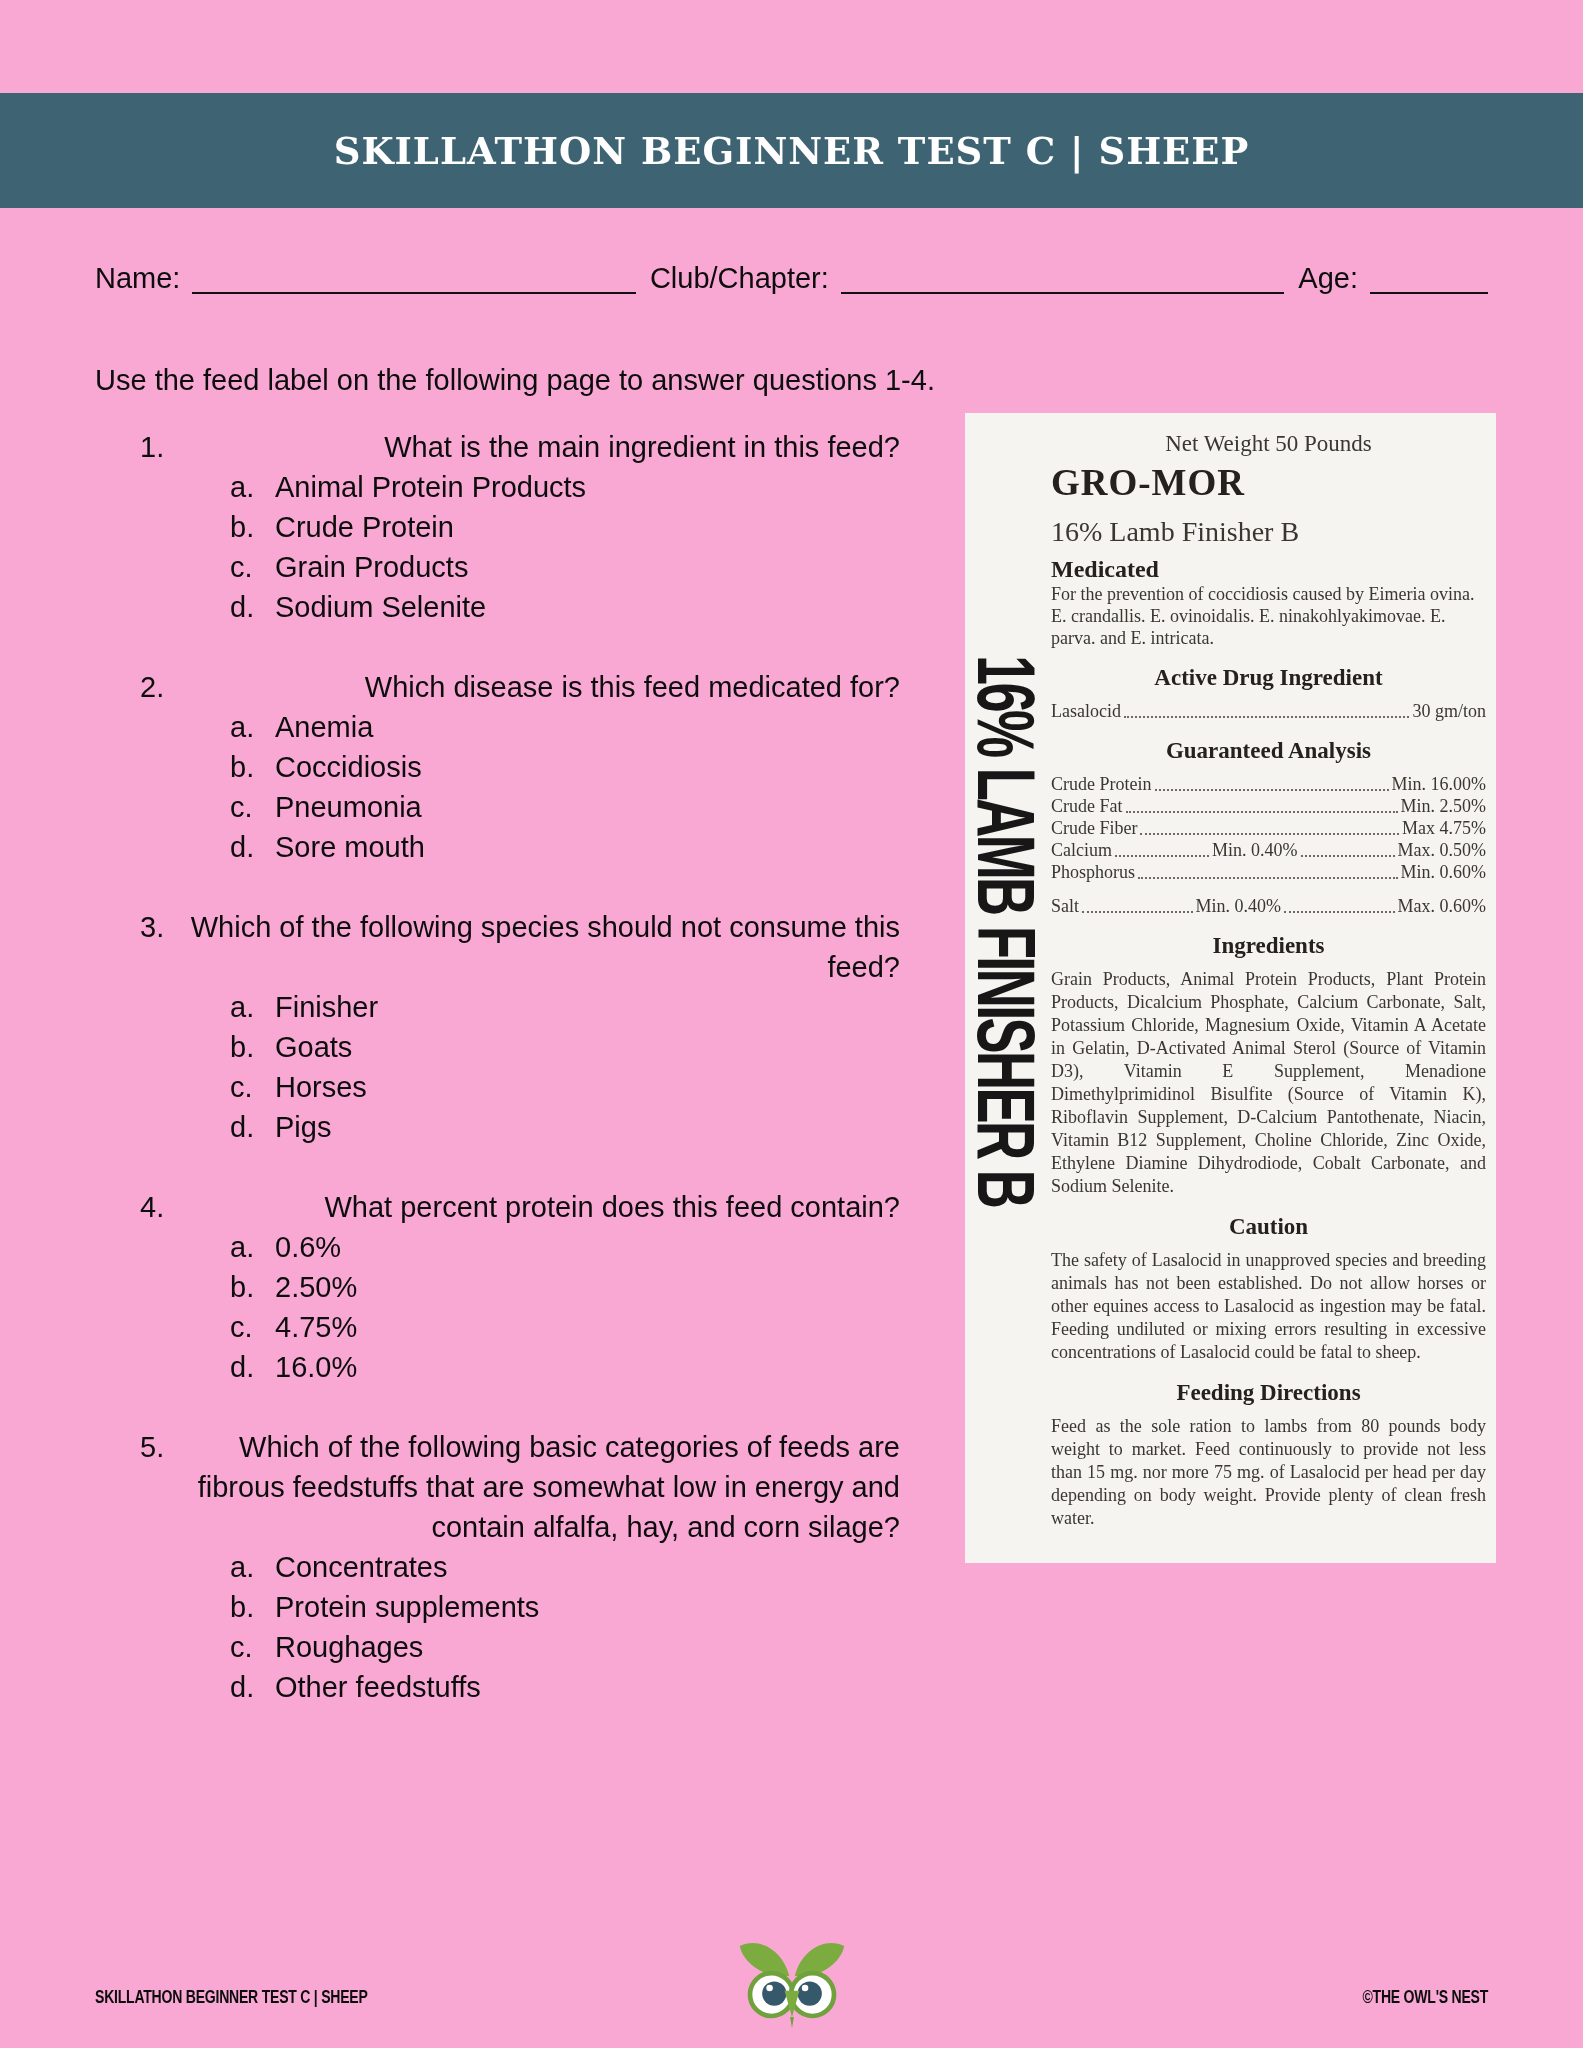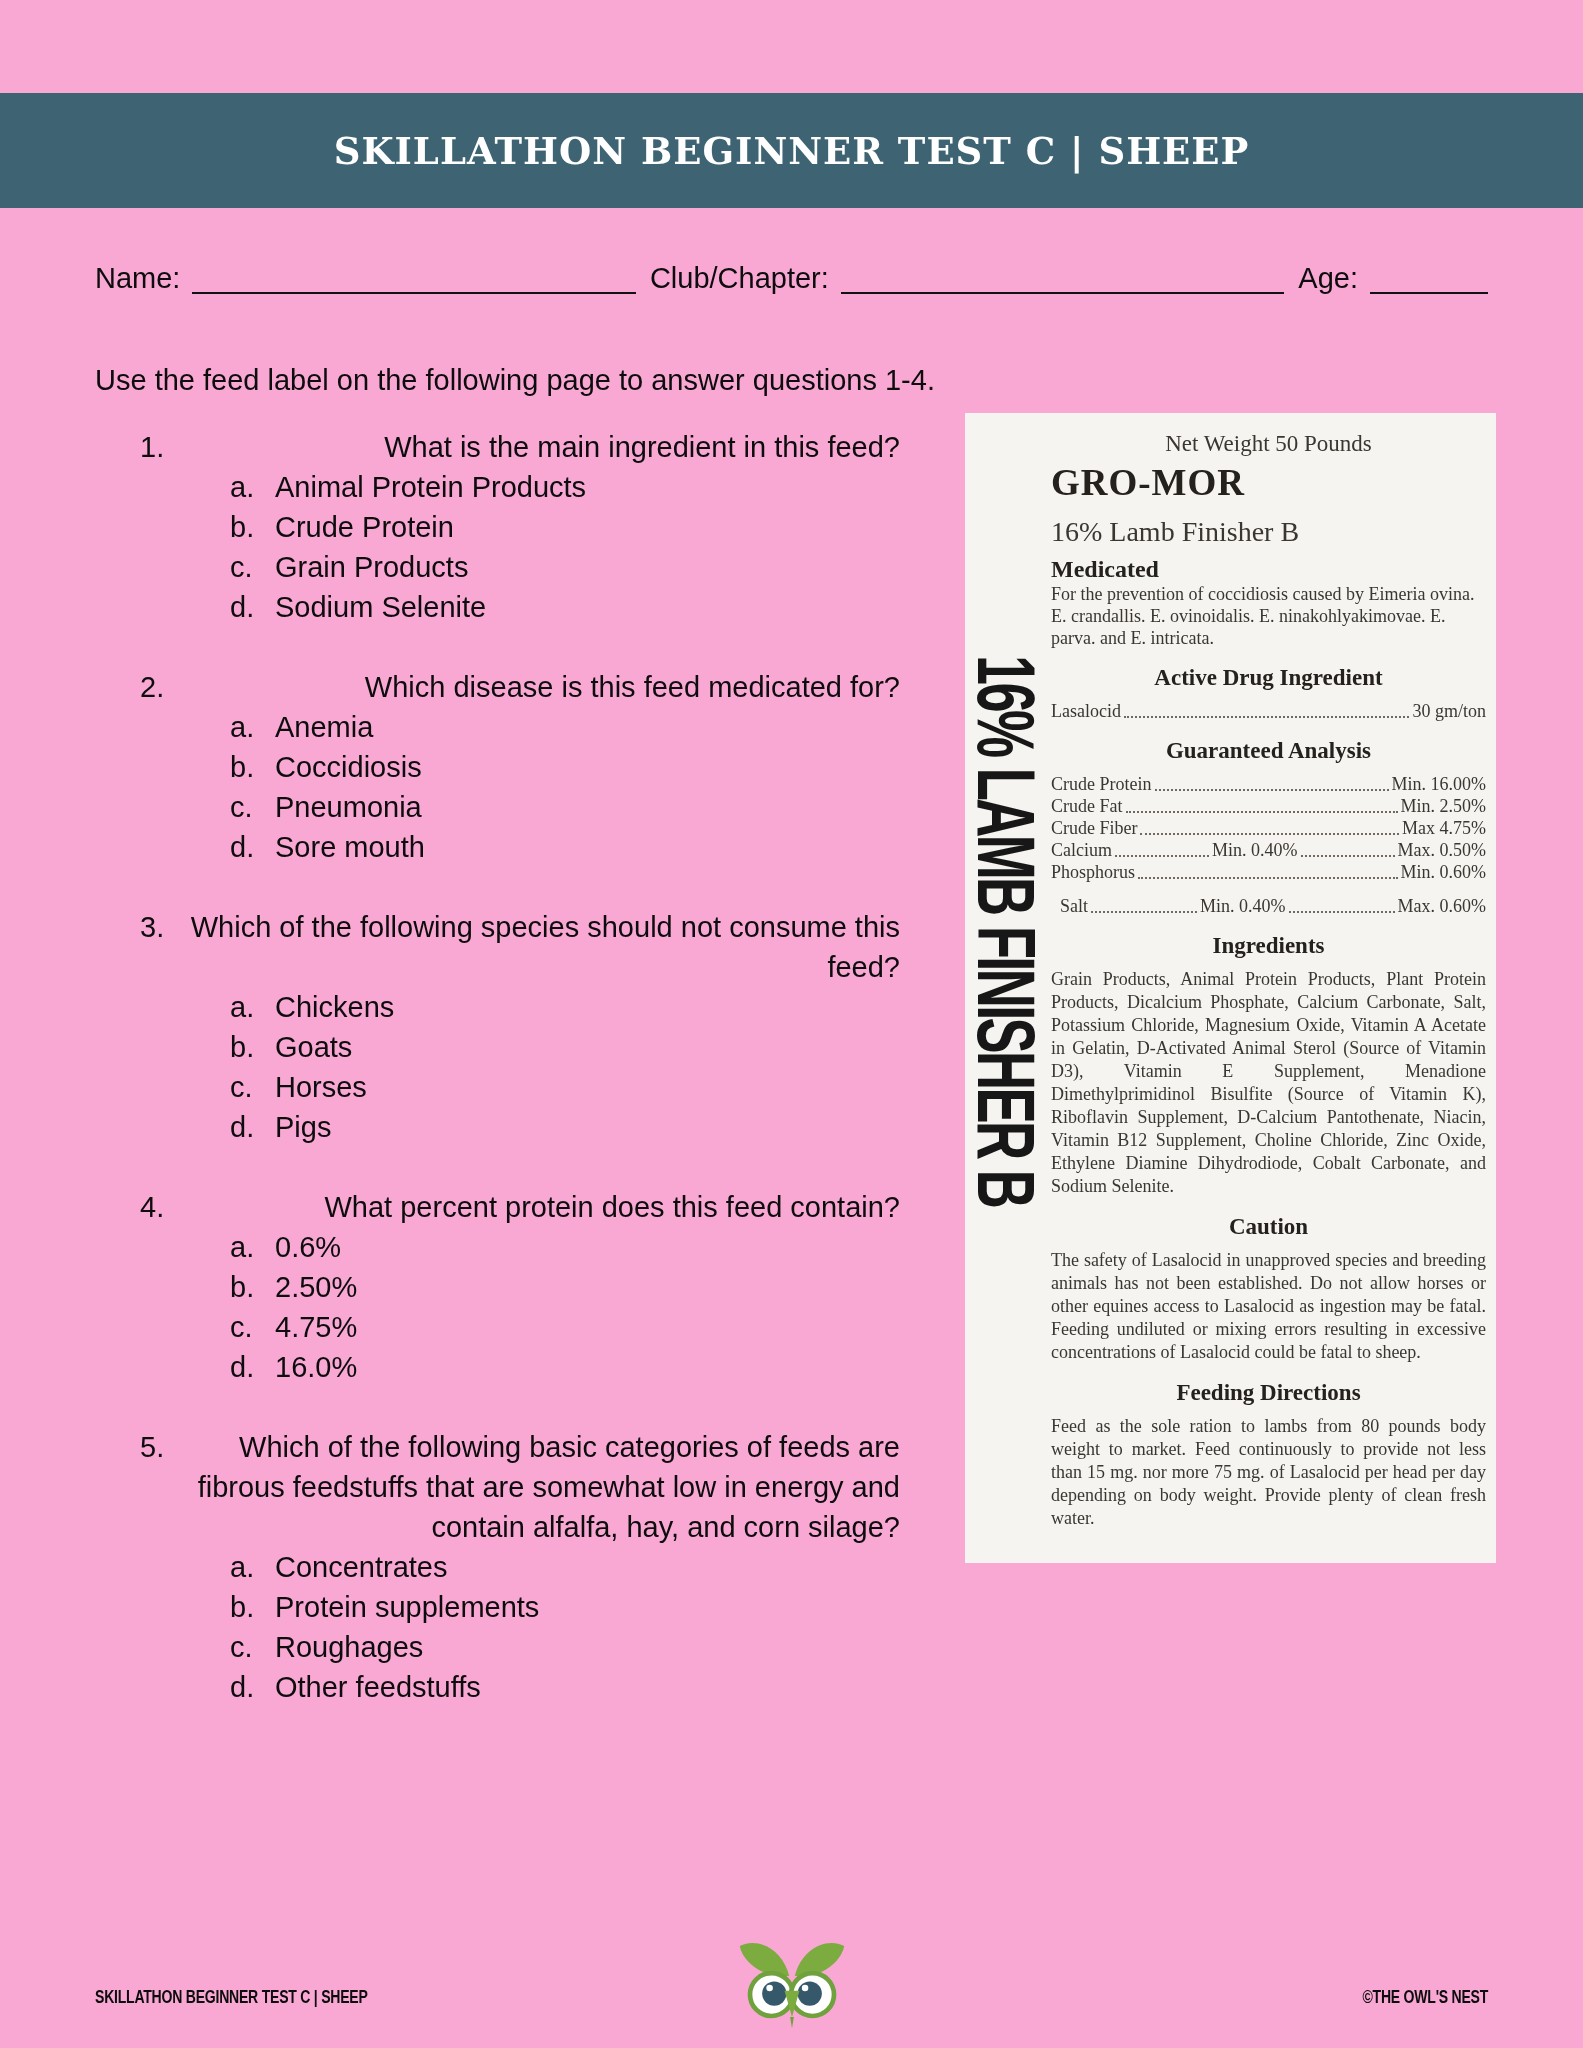--- a/index.html
+++ b/index.html
@@ -59,21 +59,21 @@
   .fl-body { font-size:18px; line-height:22px; }
   .fl-heading {
     text-align:center; font-weight:700; color:#25221e; font-size:23px;
     margin:16px 0 9px 0;
   }
   .fl-row { display:flex; align-items:flex-end; font-size:18px; line-height:22px; }
   .fl-row .leader { flex:1; border-bottom:2.5px dotted #6f6962; margin:0 3px 4px 3px; }
   .fl-row .leader.short { flex:0.55; }
   .fl-row span { white-space:nowrap; }
   .fl-note { font-size:18px; line-height:22px; }
-  .fl-row.salt { margin-top:12px;margin-left:9px; }
+  .fl-row.salt { margin-top:12px; }
   .fl-par { font-size:18px; line-height:23px; text-align:justify; }
 
   .vertical-text {
     position:absolute; top:242px; left:-2px; width:84px; height:710px;
     writing-mode:vertical-rl; white-space:nowrap;
     font-family:"Liberation Sans", sans-serif; font-weight:700;
     font-size:82px; line-height:82px; letter-spacing:-4px; color:#171717;
     transform:scaleY(0.66); transform-origin:top left;
   }
 
@@ -161,21 +161,21 @@
         </div>
     </div>
 
     <div class="question">
       <div class="qrow">
         <div class="qnum">3.</div>
         <div class="qtext">Which of the following species should not consume this feed?</div>
       </div>
       <div class="opt">
           <span class="optletter">a.</span>
-          <span class="opttext">Chickens</span>
+          <span class="opttext">Finisher</span>
         </div>
       <div class="opt">
           <span class="optletter">b.</span>
           <span class="opttext">Goats</span>
         </div>
       <div class="opt">
           <span class="optletter">c.</span>
           <span class="opttext">Horses</span>
         </div>
       <div class="opt">

